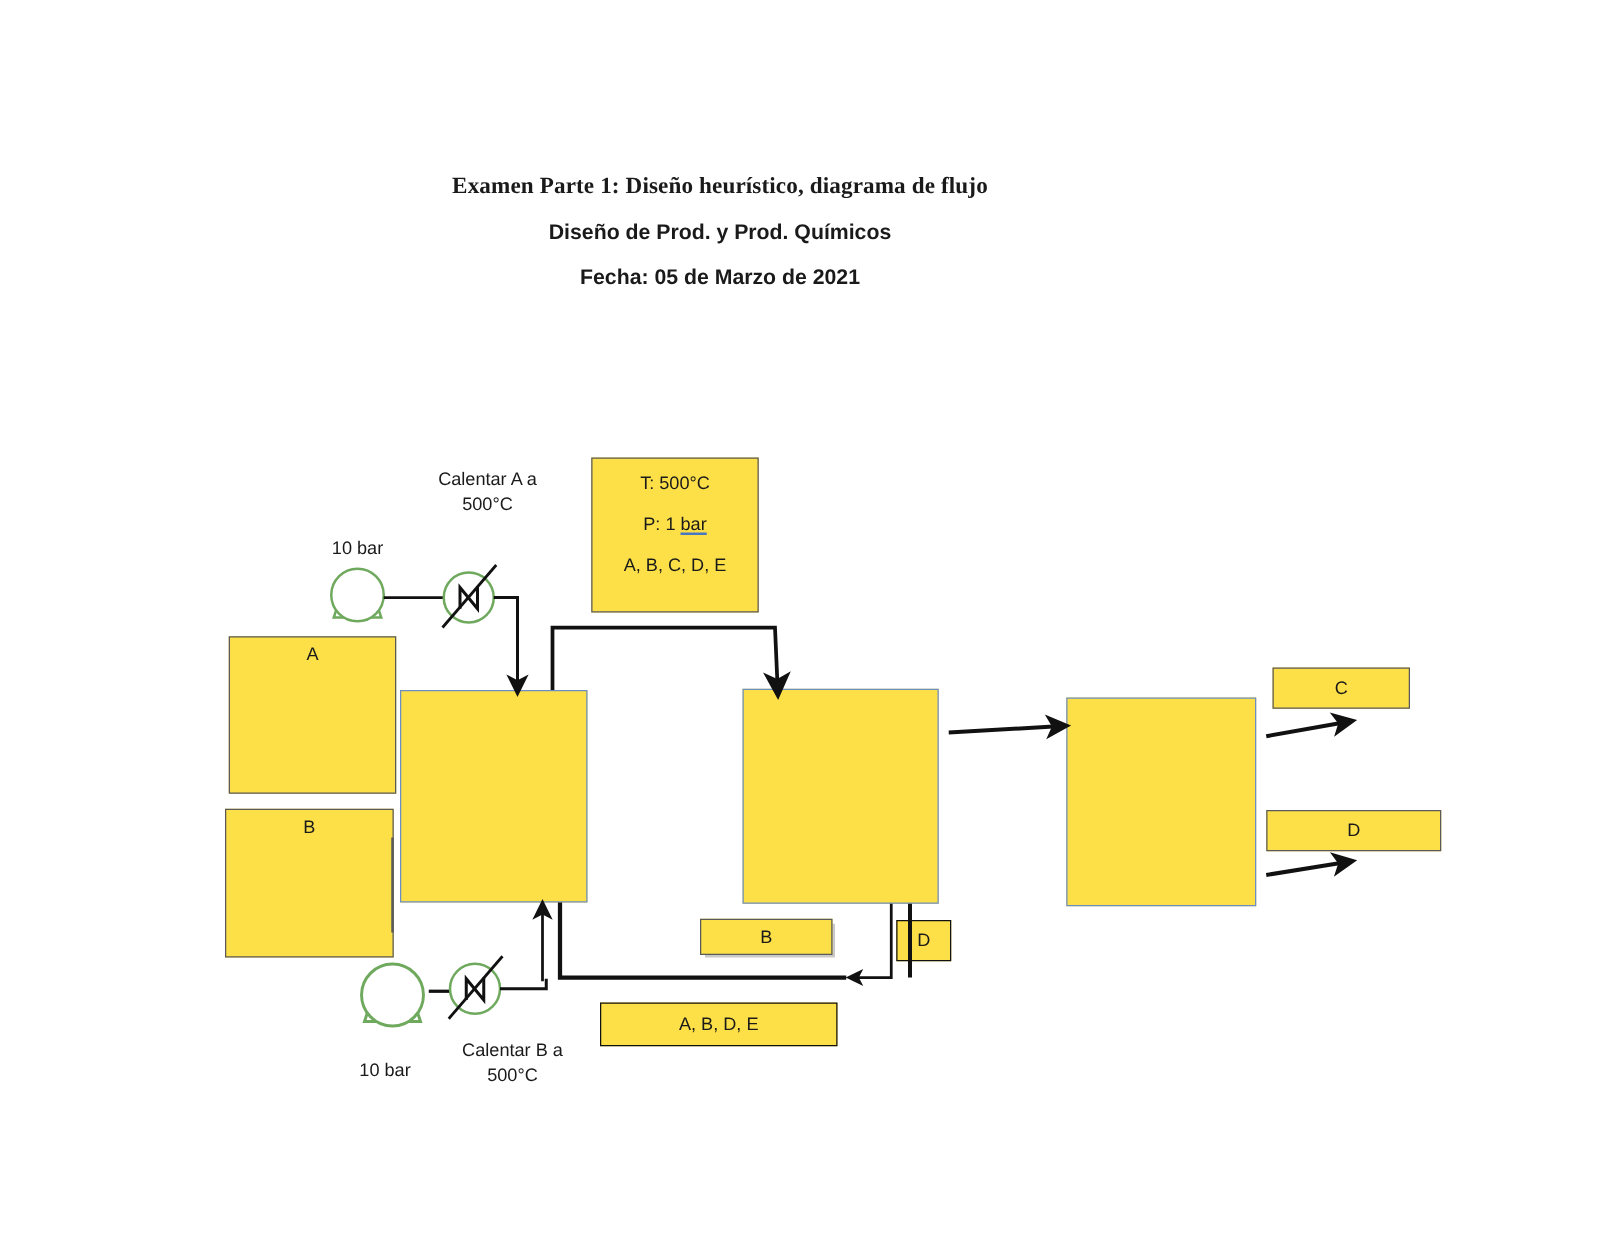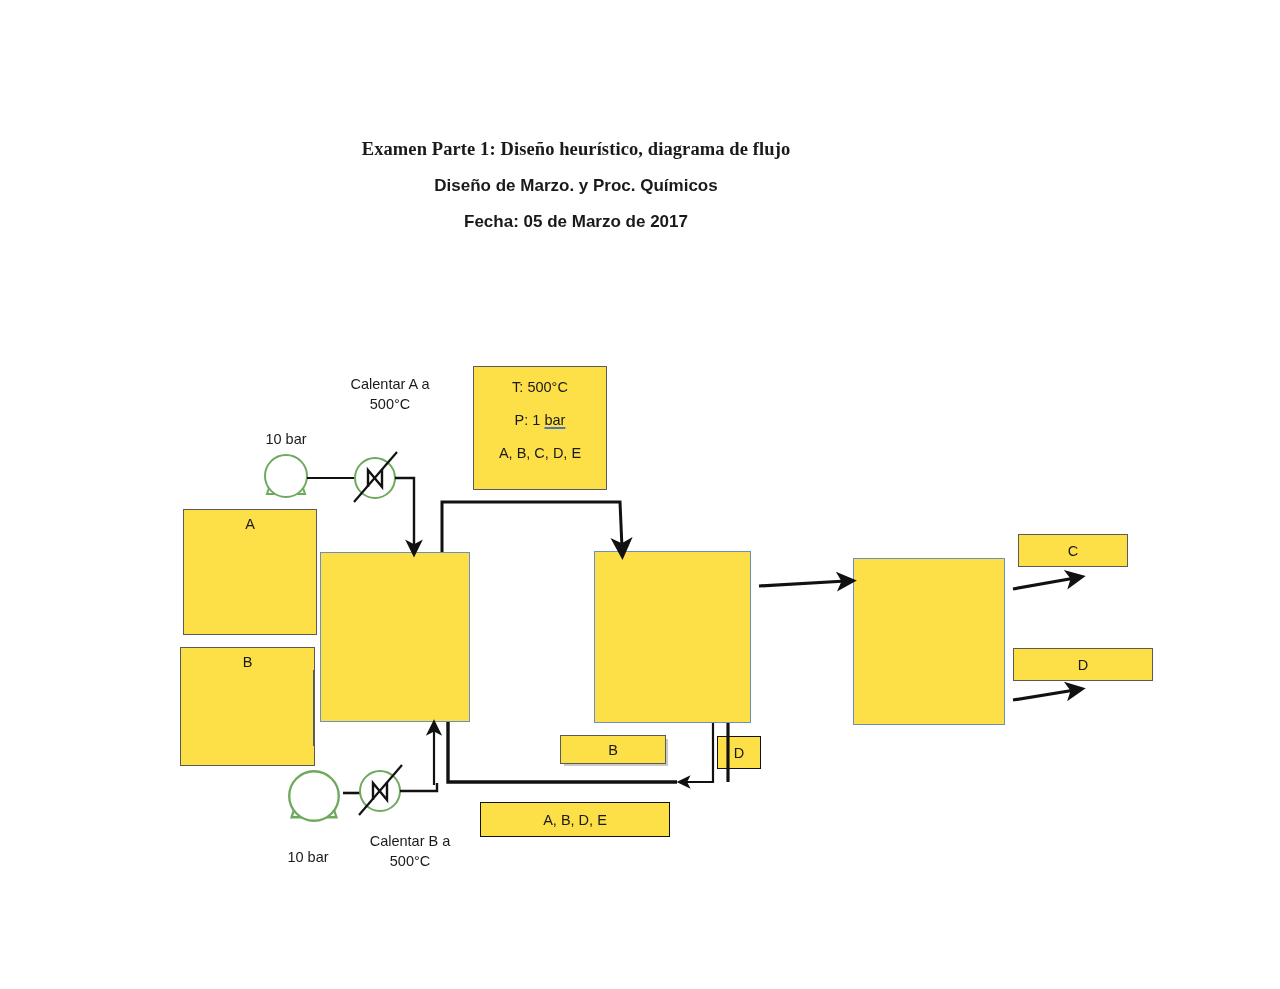--- a/index.html
+++ b/index.html
@@ -104,22 +104,22 @@
     pointer-events: none;
   }
 </style>
 </head>
 <body>
 
 <div id="page">
 
   <div class="heading-block">
     <div class="title-serif">Examen Parte 1: Diseño heurístico, diagrama de flujo</div>
-    <div class="title-sans">Diseño de Marzo. y Proc. Químicos</div>
-    <div class="title-sans last">Fecha: 05 de Marzo de 2017</div>
+    <div class="title-sans">Diseño de Prod. y Prod. Químicos</div>
+    <div class="title-sans last">Fecha: 05 de Marzo de 2021</div>
   </div>
 
   <div class="free-text" style="left:330px; top:375px; width:120px;">Calentar A a
 500°C</div>
 
   <div class="free-text" style="left:350px; top:832px; width:120px;">Calentar B a
 500°C</div>
 
   <div class="free-text" style="left:240px; top:430px; width:92px;">10 bar</div>
 

